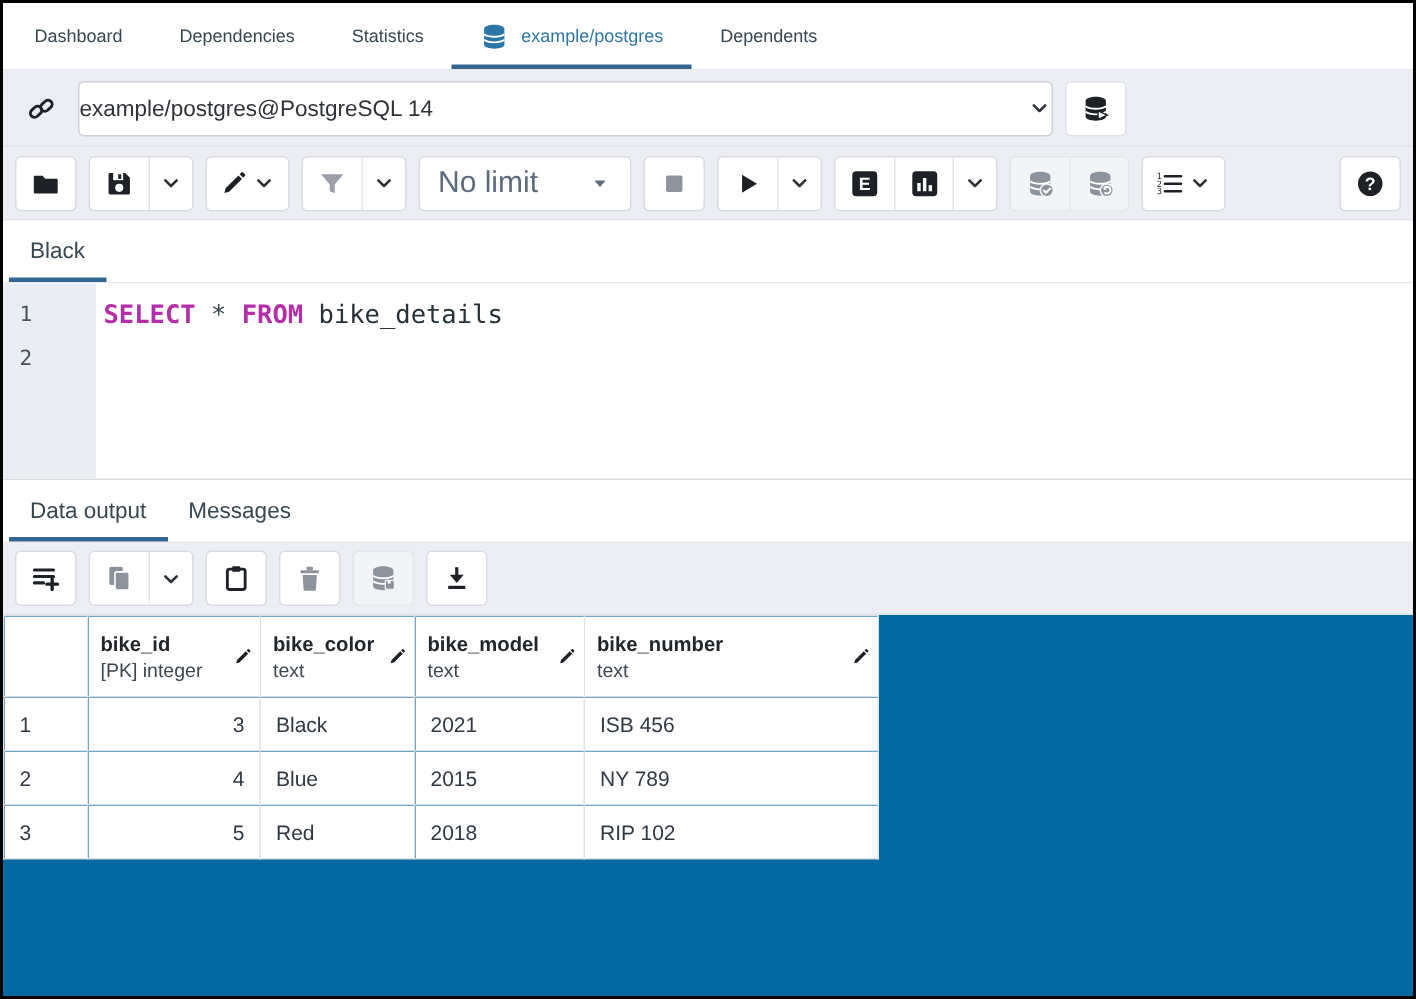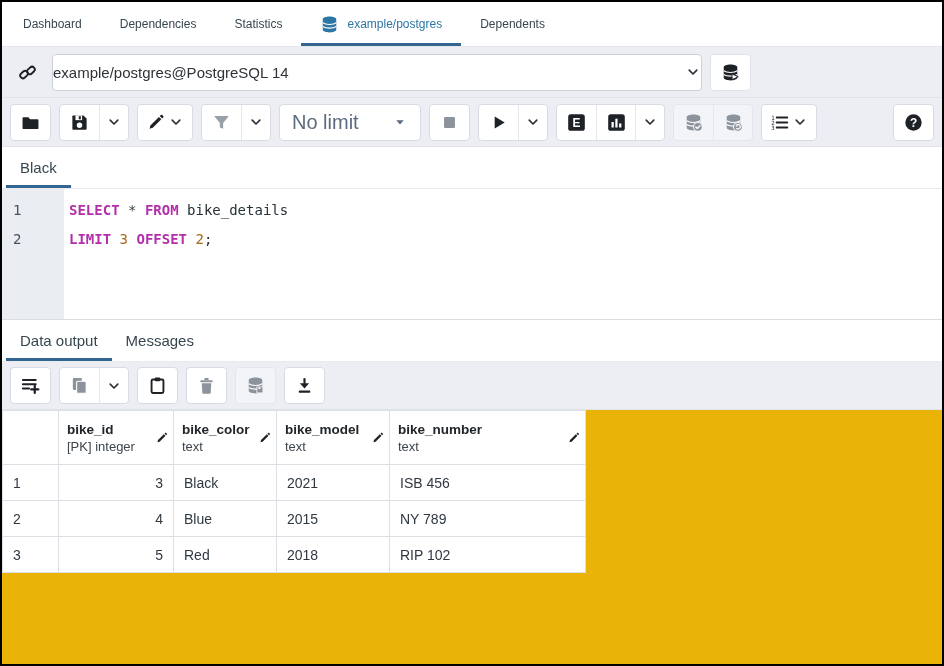--- a/index.html
+++ b/index.html
@@ -58,30 +58,30 @@
             color:#37474f; position:relative; cursor:pointer; }
   .subtab.active::after { content:""; position:absolute; left:0; right:0; bottom:0;
                           height:3px; background:#326690; }
 
   
   .editor { height:131px; min-height:131px; display:flex; background:#fff;
             font-family:"DejaVu Sans Mono",monospace; border-bottom:1px solid #dadde2; }
   .gutter { width:62px; background:#eaedf2; padding-top:7px; }
   .gutter .ln { height:29px; line-height:29px; padding-left:11px; font-size:14px; color:#47525c; }
   .code { flex:1; padding:7px 0 0 5px; overflow:hidden; }
-  .code .line { height:29px; line-height:29px; font-size:14px; white-space:pre; color:#263238; }
+  .code .line { height:29px; line-height:29px; font-size:17px; white-space:pre; color:#263238; }
   .tk-keyword { color:#b32ea8; font-weight:bold; }
   .tk-number { color:#a5681c; }
   .tk-operator { color:#37474f; }
   .tk-plain { color:#263238; }
 
   .data-toolbar { height:48px; min-height:48px; }
 
   
-  .results { flex:1; background:#eab308; overflow:hidden; }
+  .results { flex:1; background:#0369a1; overflow:hidden; }
   table.grid { border-collapse:collapse; table-layout:fixed; font-size:14px; color:#303841; }
   .grid th, .grid td { border:1px solid #dcdfe4; overflow:hidden; white-space:nowrap; }
   .grid th { height:54px; background:#fff; padding:4px 8px; text-align:left;
              vertical-align:middle; position:relative; cursor:pointer; }
   .hdr-name { display:block; font-weight:bold; font-size:13.5px; color:#21262b; }
   .hdr-type { display:block; font-weight:normal; font-size:13px; color:#3d454d; margin-top:2px; }
   .hdr-pencil { position:absolute; right:5px; top:50%; transform:translateY(-50%); }
   .hdr-pencil svg { width:13px; height:13px; display:block; }
   .grid td { height:36px; padding:0 10px; background:#fff; }
   .grid td.rownum { padding-left:10px; color:#303841; cursor:pointer; }
@@ -330,21 +330,20 @@
       </div>
     </div>
 
   <div class="editor">
     <div class="gutter" id="gutter">
         <div class="ln">1</div>
         <div class="ln">2</div>
       </div>
     <div class="code" id="code">
         <div class="line"><span class="tk-keyword">SELECT</span><span class="tk-plain"> </span><span class="tk-operator">*</span><span class="tk-plain"> </span><span class="tk-keyword">FROM</span><span class="tk-plain"> bike_details</span></div>
-        <div class="line"><span class="tk-keyword">LIMIT</span><span class="tk-plain"> </span><span class="tk-number">3</span><span class="tk-plain"> </span><span class="tk-keyword">OFFSET</span><span class="tk-plain"> </span><span class="tk-number">2</span><span class="tk-plain">;</span></div>
       </div>
   </div>
 
   <div class="subtabs" id="output-tabs">
       <div class="subtab active">
         <span>Data output</span>
       </div>
       <div class="subtab">
         <span>Messages</span>
       </div>

